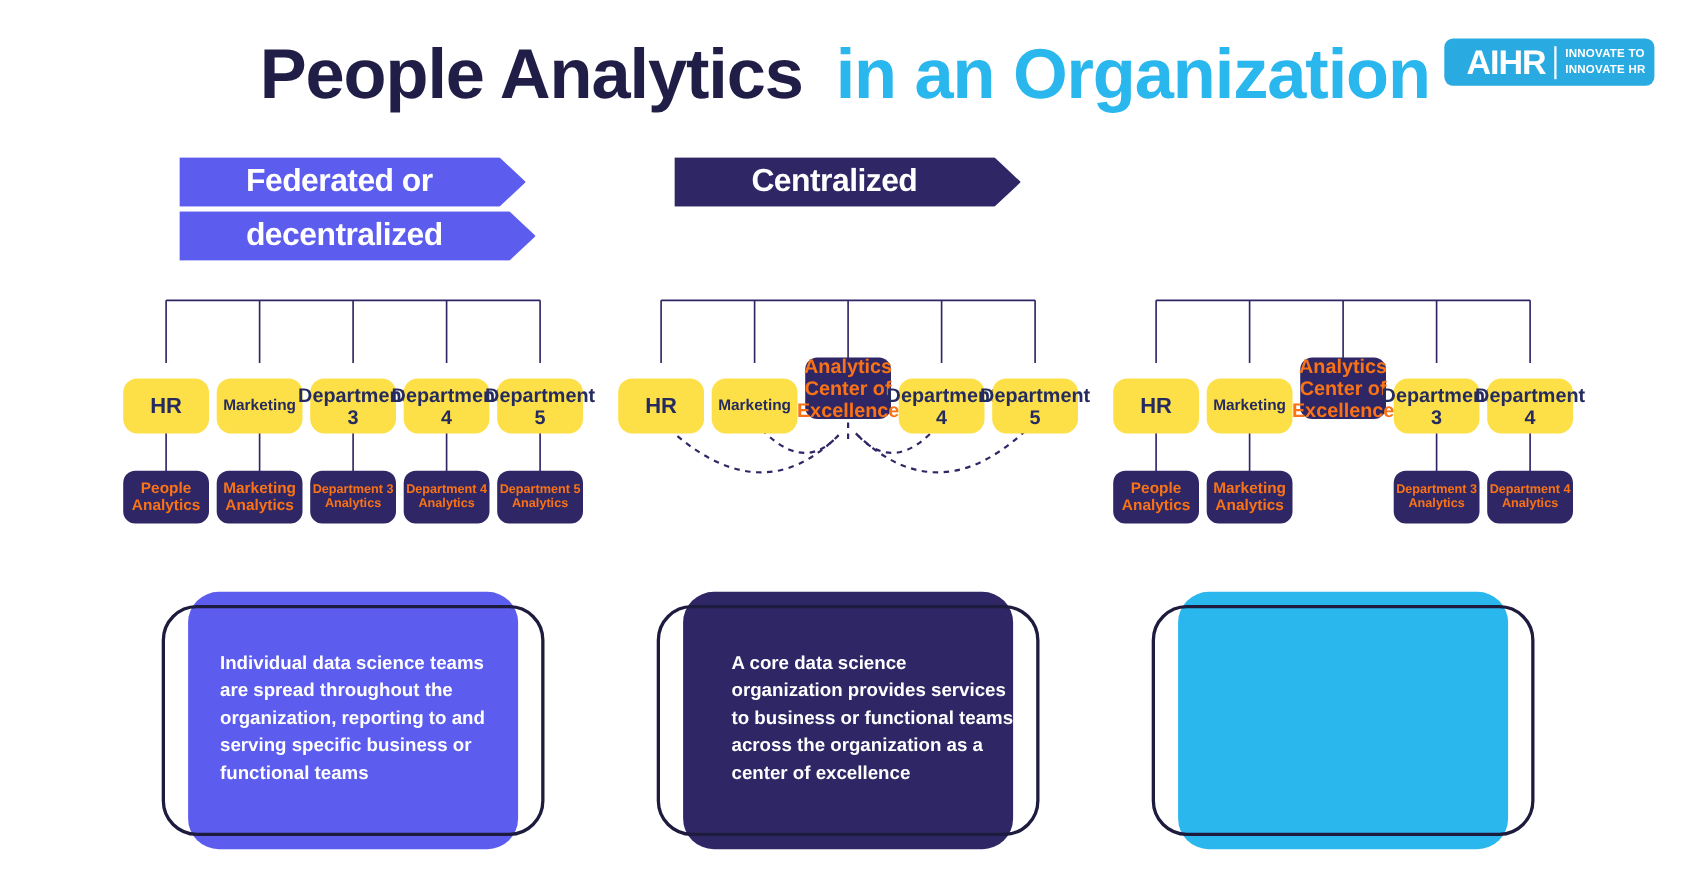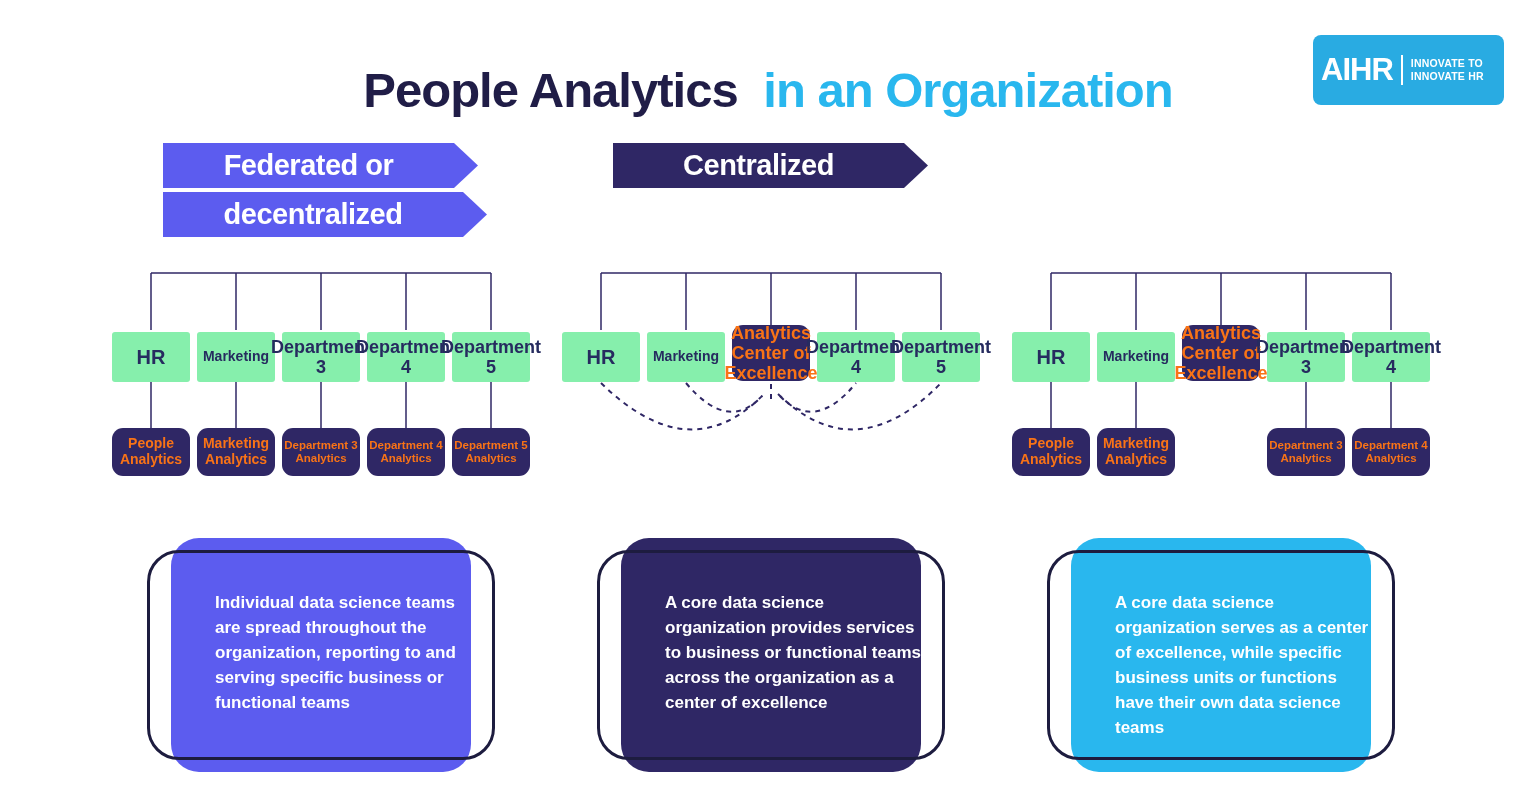--- a/index.html
+++ b/index.html
@@ -6,32 +6,31 @@
   body{
     width:1536px;height:803px;position:relative;overflow:hidden;
     font-family:"Liberation Sans","DejaVu Sans",sans-serif;
     -webkit-font-smoothing:antialiased;
   }
   .page{position:absolute;inset:0;}
 
   
   .title{
     position:absolute;left:0;top:30px;width:100%;
-    text-align:center;font-weight:800;font-size:49px;letter-spacing:-1px;
+    text-align:center;font-weight:800;font-size:64px;letter-spacing:-1px;
     white-space:nowrap;
-    margin-top:32px;
   }
   .title .t1{color:#201D47;}
   .title .t2{color:#29B7EE;margin-left:13px;}
 
   
   .logo{
-    position:absolute;left:1313px;top:35px;width:191px;height:70px;
+    position:absolute;left:1313px;top:35px;width:191px;height:43px;
     background:#29ABE2;border-radius:8px;display:flex;align-items:center;
-    justify-content:flex-start;color:#fff;box-sizing:border-box;padding:12px 8px;
+    justify-content:flex-end;color:#fff;box-sizing:border-box;padding:12px 8px;
   }
   .logo .brand{font-size:31px;font-weight:800;letter-spacing:-1px;}
   .logo .divider{width:2px;height:30px;background:#fff;margin:0 8px;}
   .logo .tagline{font-size:10.5px;font-weight:800;line-height:1.25;letter-spacing:.2px;}
 
   
   .banner{
     position:absolute;height:45px;display:flex;align-items:center;justify-content:center;
     color:#fff;font-size:29px;font-weight:800;letter-spacing:-.5px;
     clip-path:polygon(0 0, calc(100% - 24px) 0, 100% 50%, calc(100% - 24px) 100%, 0 100%);
@@ -39,21 +38,21 @@
   }
   .banner.purple{background:#5C5CEF;}
   .banner.navy{background:#2F2765;}
   .banner.blue{background:#29B7EE;}
 
   
   .obox{
     position:absolute;width:78px;display:flex;align-items:center;justify-content:center;
     text-align:center;font-weight:700;box-sizing:border-box;padding:2px;line-height:1.12;
   }
-  .obox.light{background:#86efac;color:#262B5F;border-radius:3px;height:50px;top:332px;}
+  .obox.light{background:#fde047;color:#262B5F;border-radius:13px;height:50px;top:344px;}
   .obox.dark{background:#2F2765;color:#f97316;border-radius:11px;}
   .obox.top-dark{height:56px;top:325px;}
   .obox.bottom{height:48px;top:428px;}
   .fs-xl{font-size:20px;}
   .fs-md{font-size:14px;}
   .fs-sm{font-size:18px;}
   .fs-xs{font-size:11.5px;}
 
   svg.connectors{position:absolute;left:0;top:0;z-index:0;}
   .obox{z-index:1;}
@@ -148,21 +147,21 @@
   <div class="obox light fs-sm" style="left:452px;">Department 5</div>
 
   <div class="obox dark bottom fs-md" style="left:112px;">People Analytics</div>
   <div class="obox dark bottom fs-md" style="left:197px;">Marketing Analytics</div>
   <div class="obox dark bottom fs-xs" style="left:282px;">Department 3 Analytics</div>
   <div class="obox dark bottom fs-xs" style="left:367px;">Department 4 Analytics</div>
   <div class="obox dark bottom fs-xs" style="left:452px;">Department 5 Analytics</div>
 
   <div class="desc-fill purple" style="left:171px;"></div>
   <div class="desc-outline" style="left:147px;"></div>
-  <div class="desc-text" style="left:215px;">Individual data science teams are spread throughout the organization, reporting to and serving specific business or functional teams</div>
+  <div class="desc-text" style="left:200px;">Individual data science teams are spread throughout the organization, reporting to and serving specific business or functional teams</div>
 
   <div class="banner navy" style="left:613px;top:143px;width:315px;">
     <span>Centralized</span>
   </div>
 
   <div class="obox light fs-xl" style="left:562px;">HR</div>
   <div class="obox light fs-md" style="left:647px;">Marketing</div>
   <div class="obox dark top-dark fs-sm" style="left:732px;">Analytics Center of Excellence</div>
   <div class="obox light fs-sm" style="left:817px;">Department 4</div>
   <div class="obox light fs-sm" style="left:902px;">Department 5</div>
@@ -178,15 +177,14 @@
   <div class="obox light fs-sm" style="left:1267px;">Department 3</div>
   <div class="obox light fs-sm" style="left:1352px;">Department 4</div>
 
   <div class="obox dark bottom fs-md" style="left:1012px;">People Analytics</div>
   <div class="obox dark bottom fs-md" style="left:1097px;">Marketing Analytics</div>
   <div class="obox dark bottom fs-xs" style="left:1267px;">Department 3 Analytics</div>
   <div class="obox dark bottom fs-xs" style="left:1352px;">Department 4 Analytics</div>
 
   <div class="desc-fill blue" style="left:1071px;"></div>
   <div class="desc-outline" style="left:1047px;"></div>
-  <div class="desc-text" style="left:1115px;">A core data science organization serves as a center of excellence, while specific business units or functions have their own data science teams</div>
 
 </div>
 
 </body></html>

